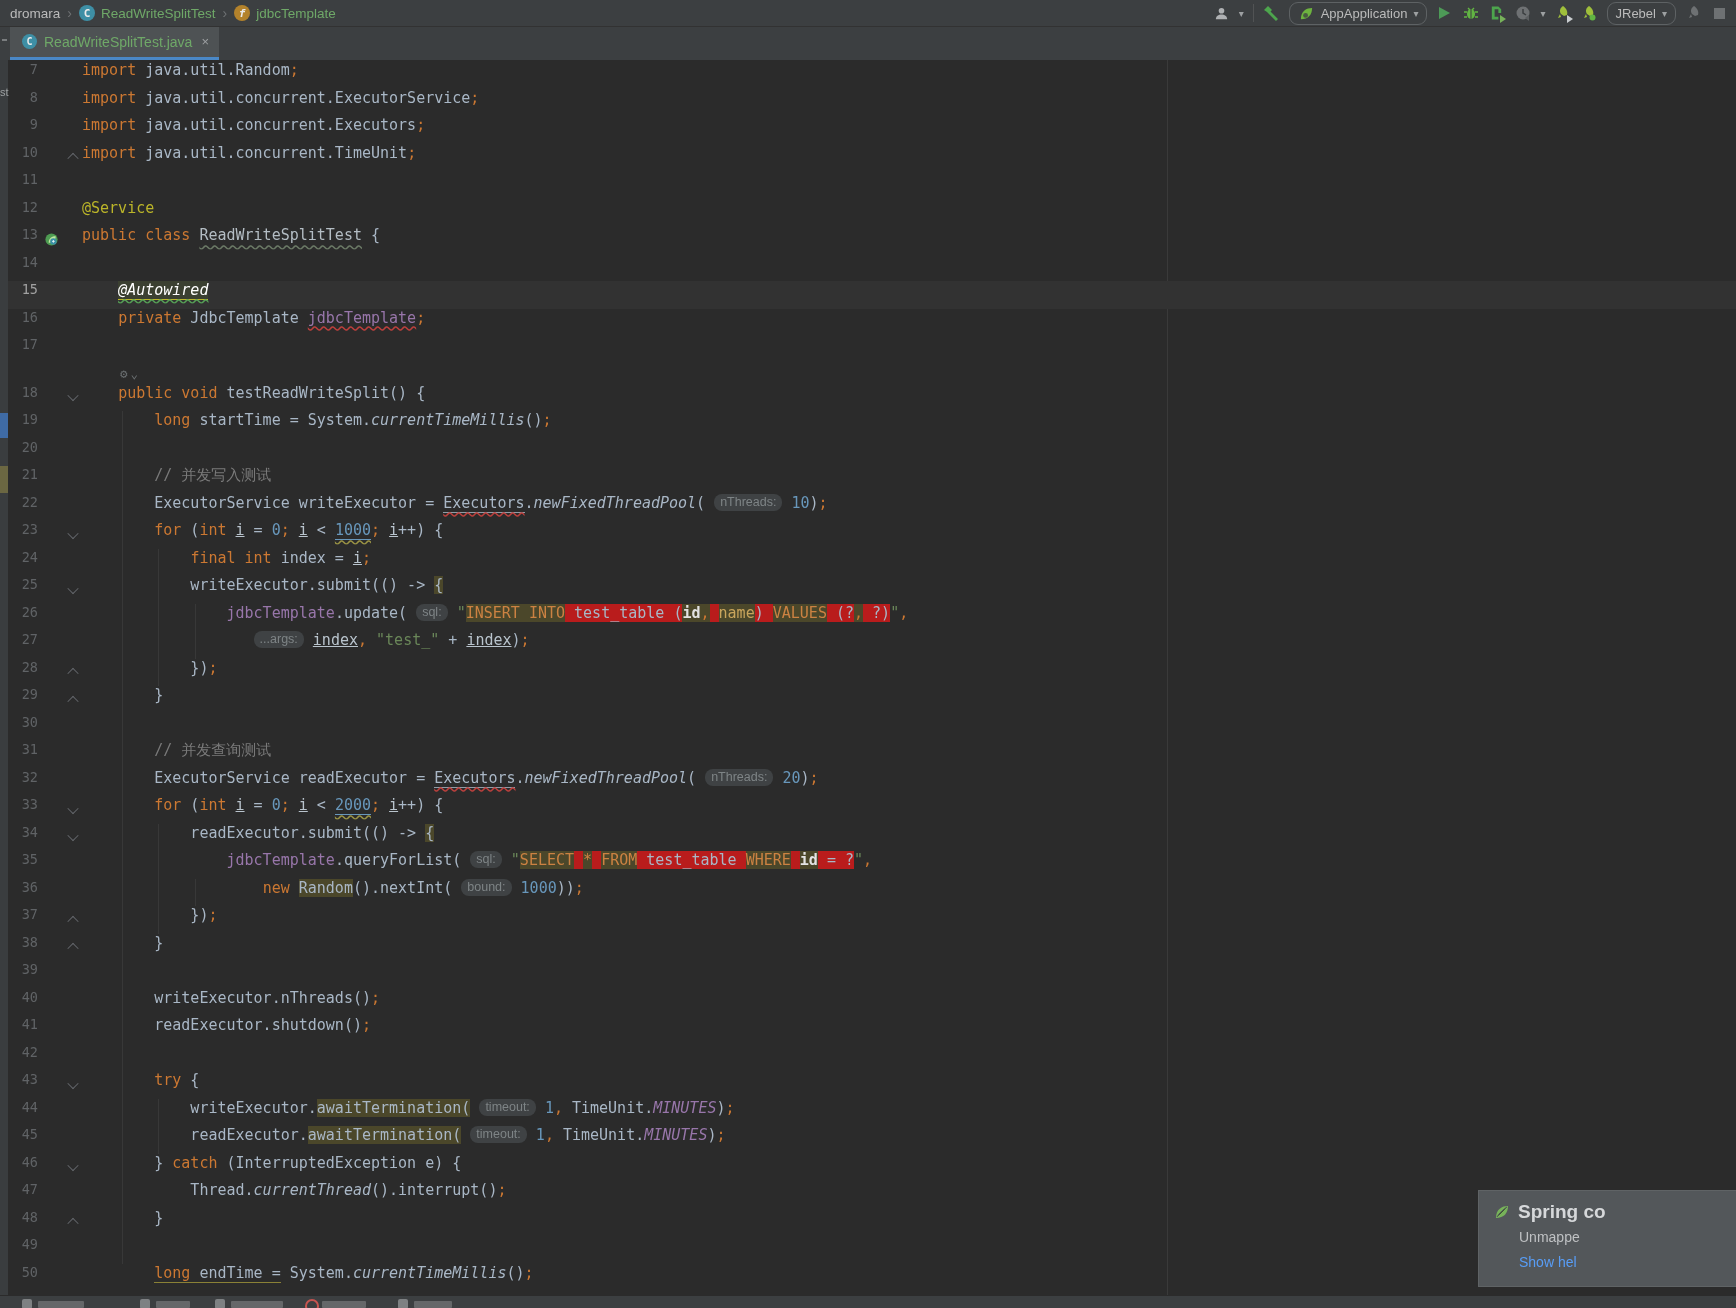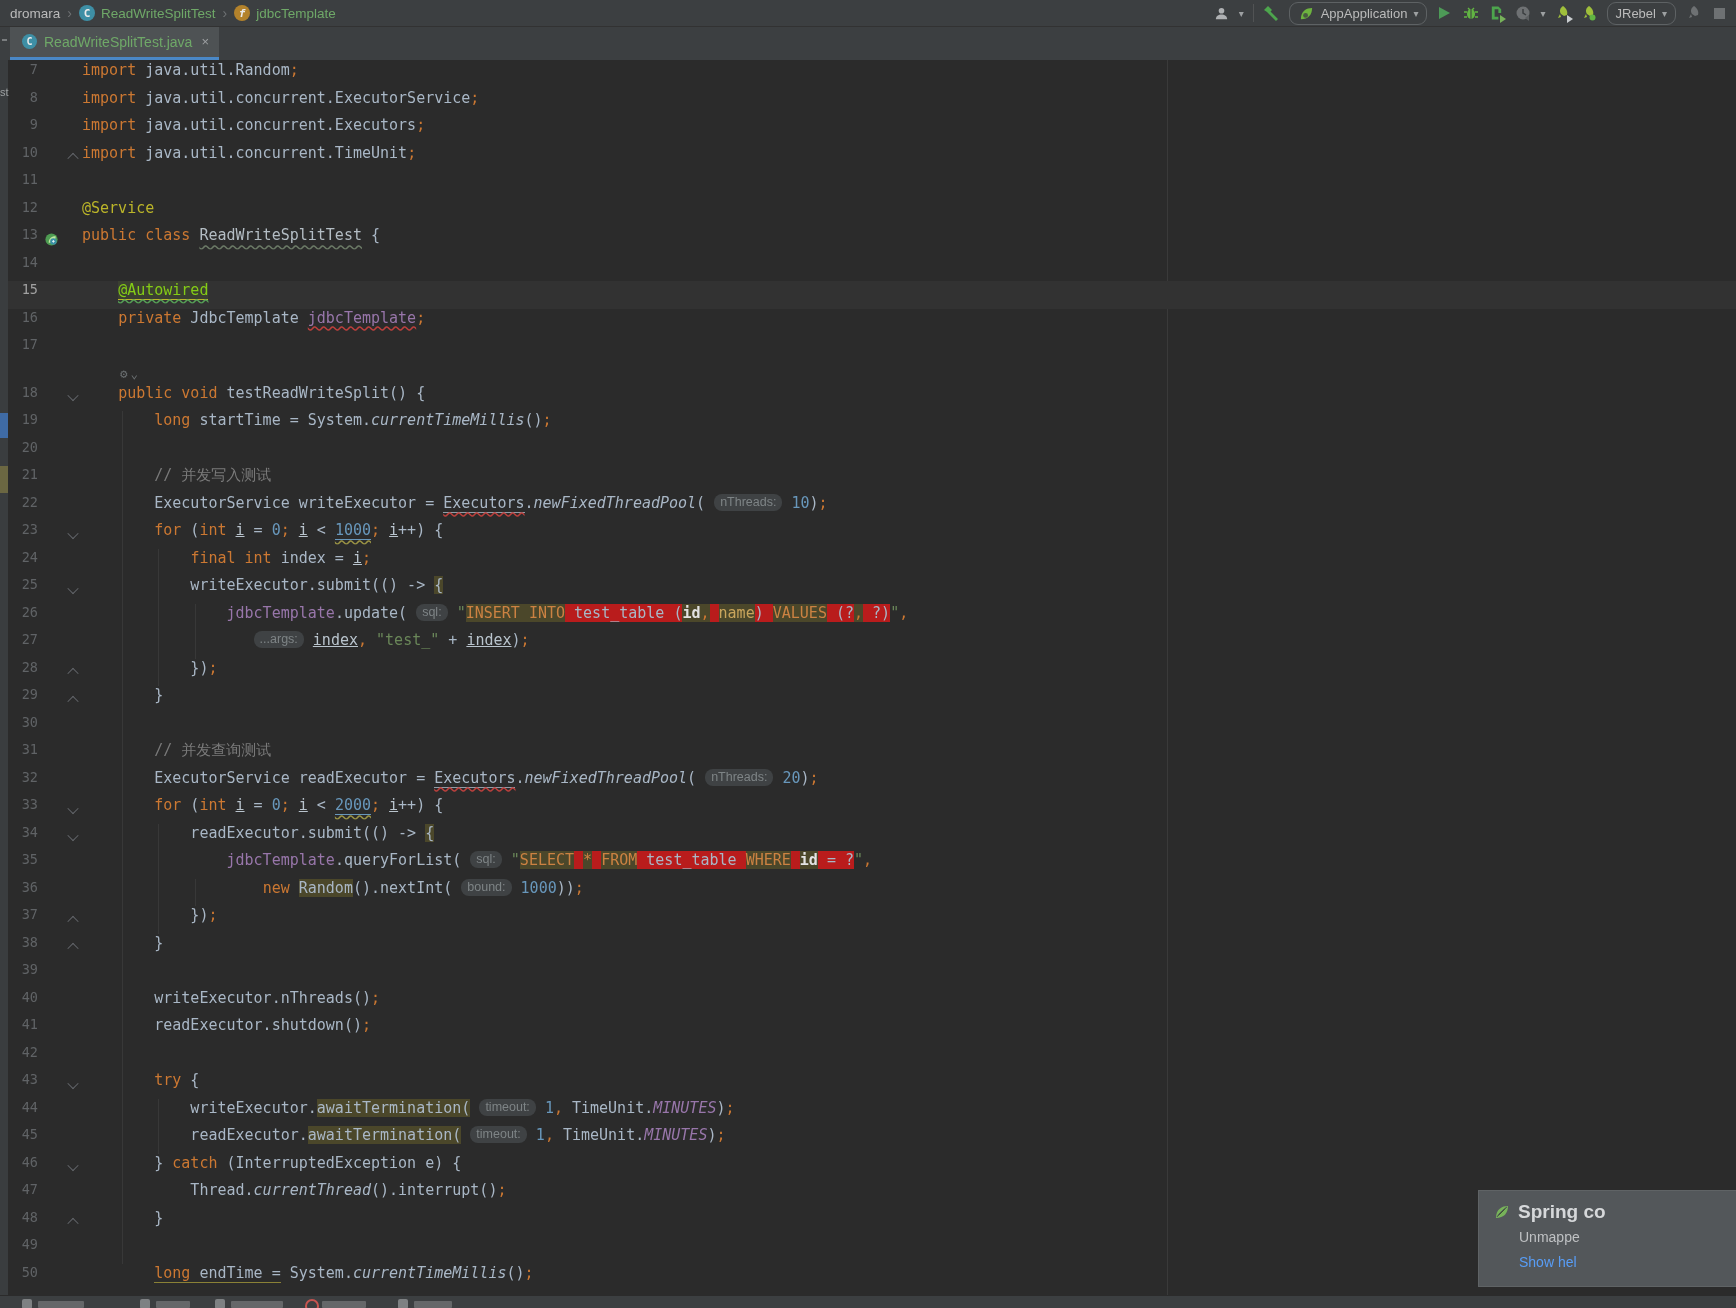--- a/index.html
+++ b/index.html
@@ -65,22 +65,22 @@
 
   
   .k{color:#CC7832;} .p{color:#A9B7C6;} .s{color:#CC7832;} .n{color:#6897BB;}
   .g{color:#6A8759;} .c{color:#7A7A7A;} .a{color:#BBB529;} .f{color:#9876AA;}
   .i{color:#A9B7C6;font-style:italic;} .ip{color:#9876AA;font-style:italic;}
   .u{color:#B9C4CD;text-decoration:underline;}
   .nu{color:#6897BB;border-bottom:1px solid #6897BB;text-decoration:underline wavy #9A9344;text-underline-offset:4px;}
   .fe{color:#9876AA;text-decoration:underline wavy #BC3F3C;text-underline-offset:3px;}
   .rw{color:#A9B7C6;border-bottom:1px solid #8F9BA5;text-decoration:underline wavy #BC3F3C;text-underline-offset:4px;}
   .wvg{color:#B4BDC4;text-decoration:underline wavy #6B7A66;text-underline-offset:4px;}
-  .aH{color:#84cc16;background:#3B4031;text-decoration:underline wavy #55A055;text-underline-offset:3px;
-      border-bottom:1px solid #BBB529;}
+  .aH{color:#ffffff;background:#3B4031;text-decoration:underline wavy #55A055;text-underline-offset:3px;
+      border-bottom:1px solid #BBB529;font-style:italic;}
   .hb{background:#4B472A;}
   .Sk{color:#CC8242;background:#4B472A;} .Sp{color:#A9B7C6;background:#b91c1c;}
   .Si{color:#E3E3E3;background:#4B472A;font-weight:bold;} .Sc{color:#C9A55C;background:#4B472A;}
   .Ss{color:#CC7832;background:#4B472A;}
   .kU{color:#CC7832;border-bottom:1px solid #8A8136;}
   .pU{color:#A9B7C6;border-bottom:1px solid #8A8136;}
   .chip{display:inline-block;background:#3F4244;color:#7E8486;border-radius:8px;
         font:12.5px "Liberation Sans",sans-serif;padding:0 6px;line-height:17px;
         vertical-align:middle;margin-top:-2px;text-align:center;}
   .bulb{position:absolute;left:6px;top:6px;width:13px;height:16px;}

